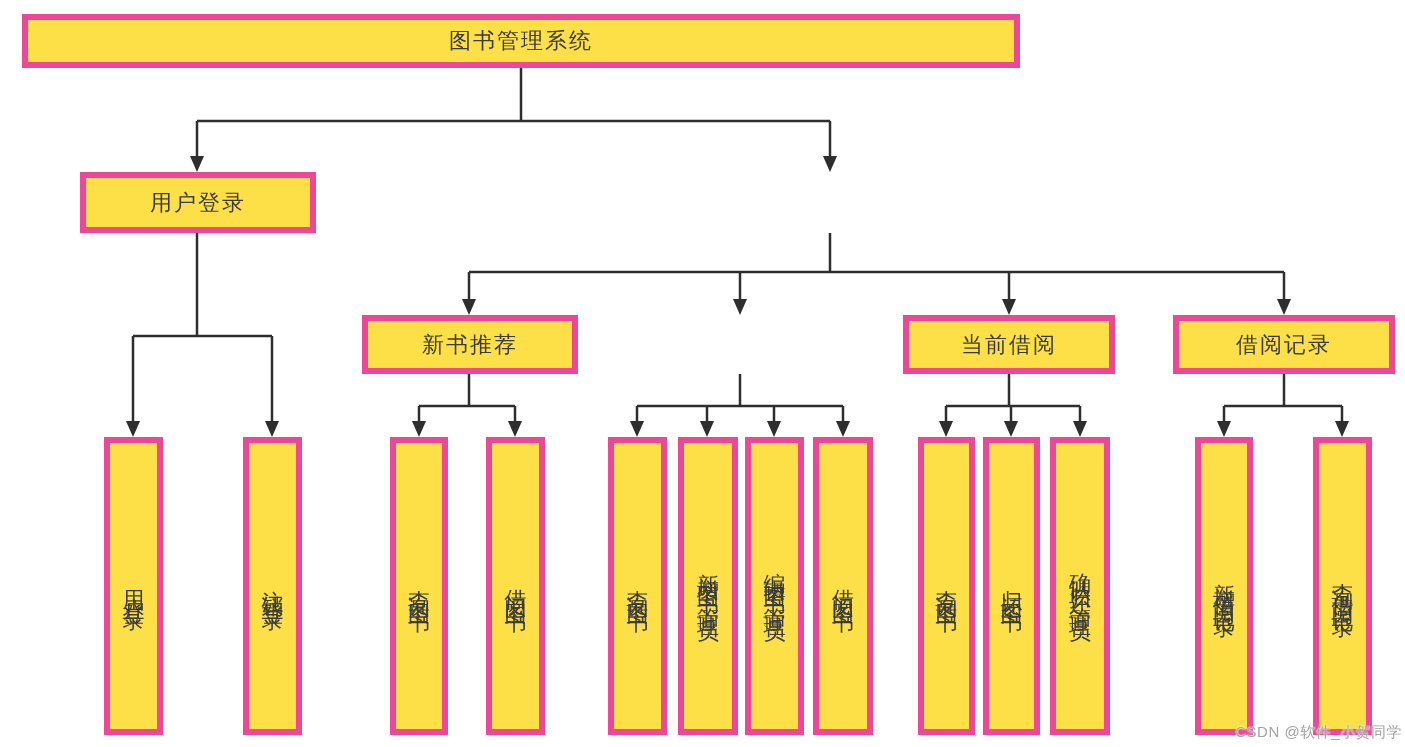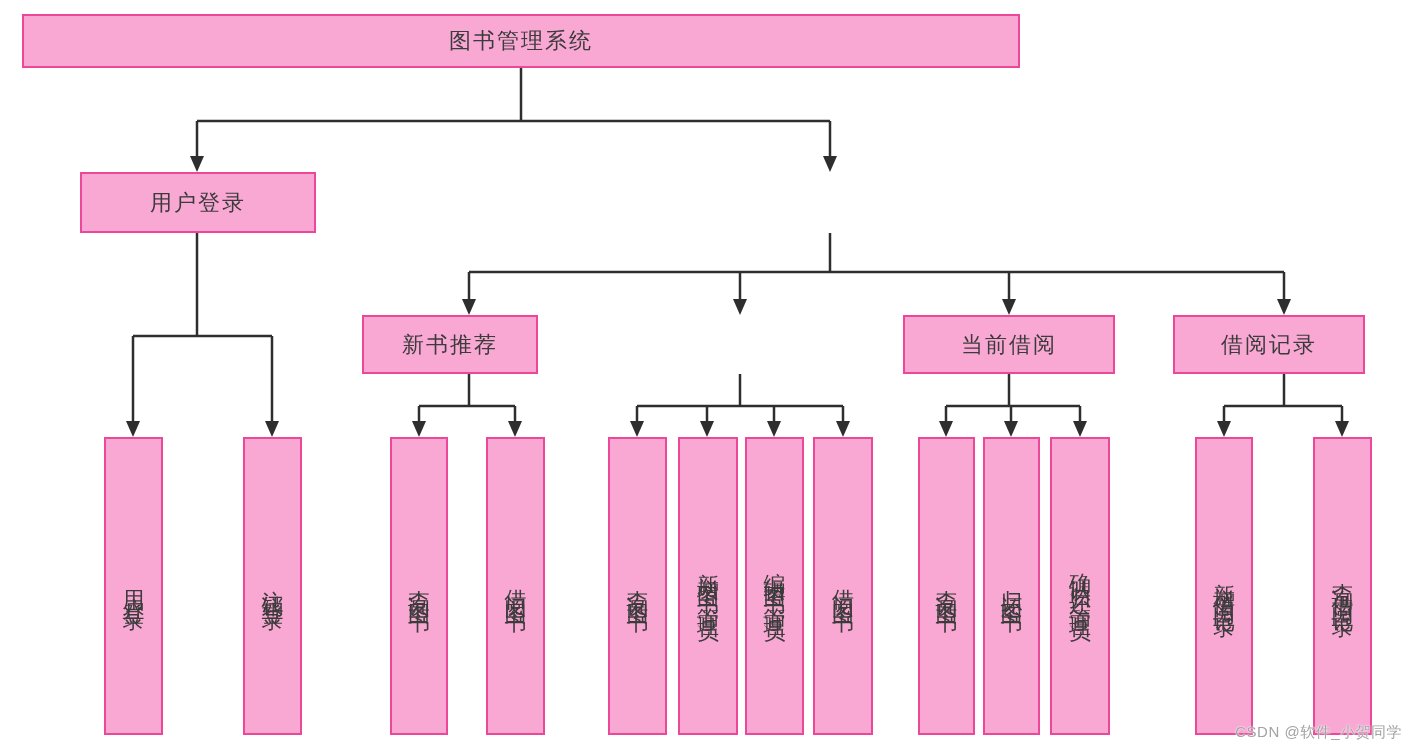--- a/index.html
+++ b/index.html
@@ -13,22 +13,22 @@
   }
   #wires {
     position: absolute;
     left: 0; top: 0;
     width: 1405px; height: 747px;
     z-index: 1;
   }
   .node {
     position: absolute;
     box-sizing: border-box;
-    border: 2px solid #ec4899;
-    background: #f9a8d4;
+    border: 6px solid #ec4899;
+    background: #fde047;
     color: #3b3b3b;
     display: flex;
     align-items: center;
     justify-content: center;
     z-index: 2;
   }
   .h-label {
     font-size: 22px;
     letter-spacing: 2px;
     white-space: nowrap;
@@ -109,27 +109,27 @@
   </svg>
 
   <div class="node" style="left:22px; top:14px; width:998px; height:54px;">
     <span class="h-label">图书管理系统</span>
   </div>
 
   <div class="node" style="left:80px; top:172px; width:236px; height:61px;">
     <span class="h-label">用户登录</span>
   </div>
 
-  <div class="node" style="left:362px; top:315px; width:176px; height:59px;">
+  <div class="node" style="left:362px; top:315px; width:216px; height:59px;">
     <span class="h-label">新书推荐</span>
   </div>
   <div class="node" style="left:903px; top:315px; width:212px; height:59px;">
     <span class="h-label">当前借阅</span>
   </div>
-  <div class="node" style="left:1173px; top:315px; width:192px; height:59px;">
+  <div class="node" style="left:1173px; top:315px; width:222px; height:59px;">
     <span class="h-label">借阅记录</span>
   </div>
 
   <div class="node v-node" style="left:104px; top:437px; width:59px; height:298px;">
     <span class="v-label">用户登录</span>
   </div>
   <div class="node v-node" style="left:243px; top:437px; width:59px; height:298px;">
     <span class="v-label">注销登录</span>
   </div>
 

